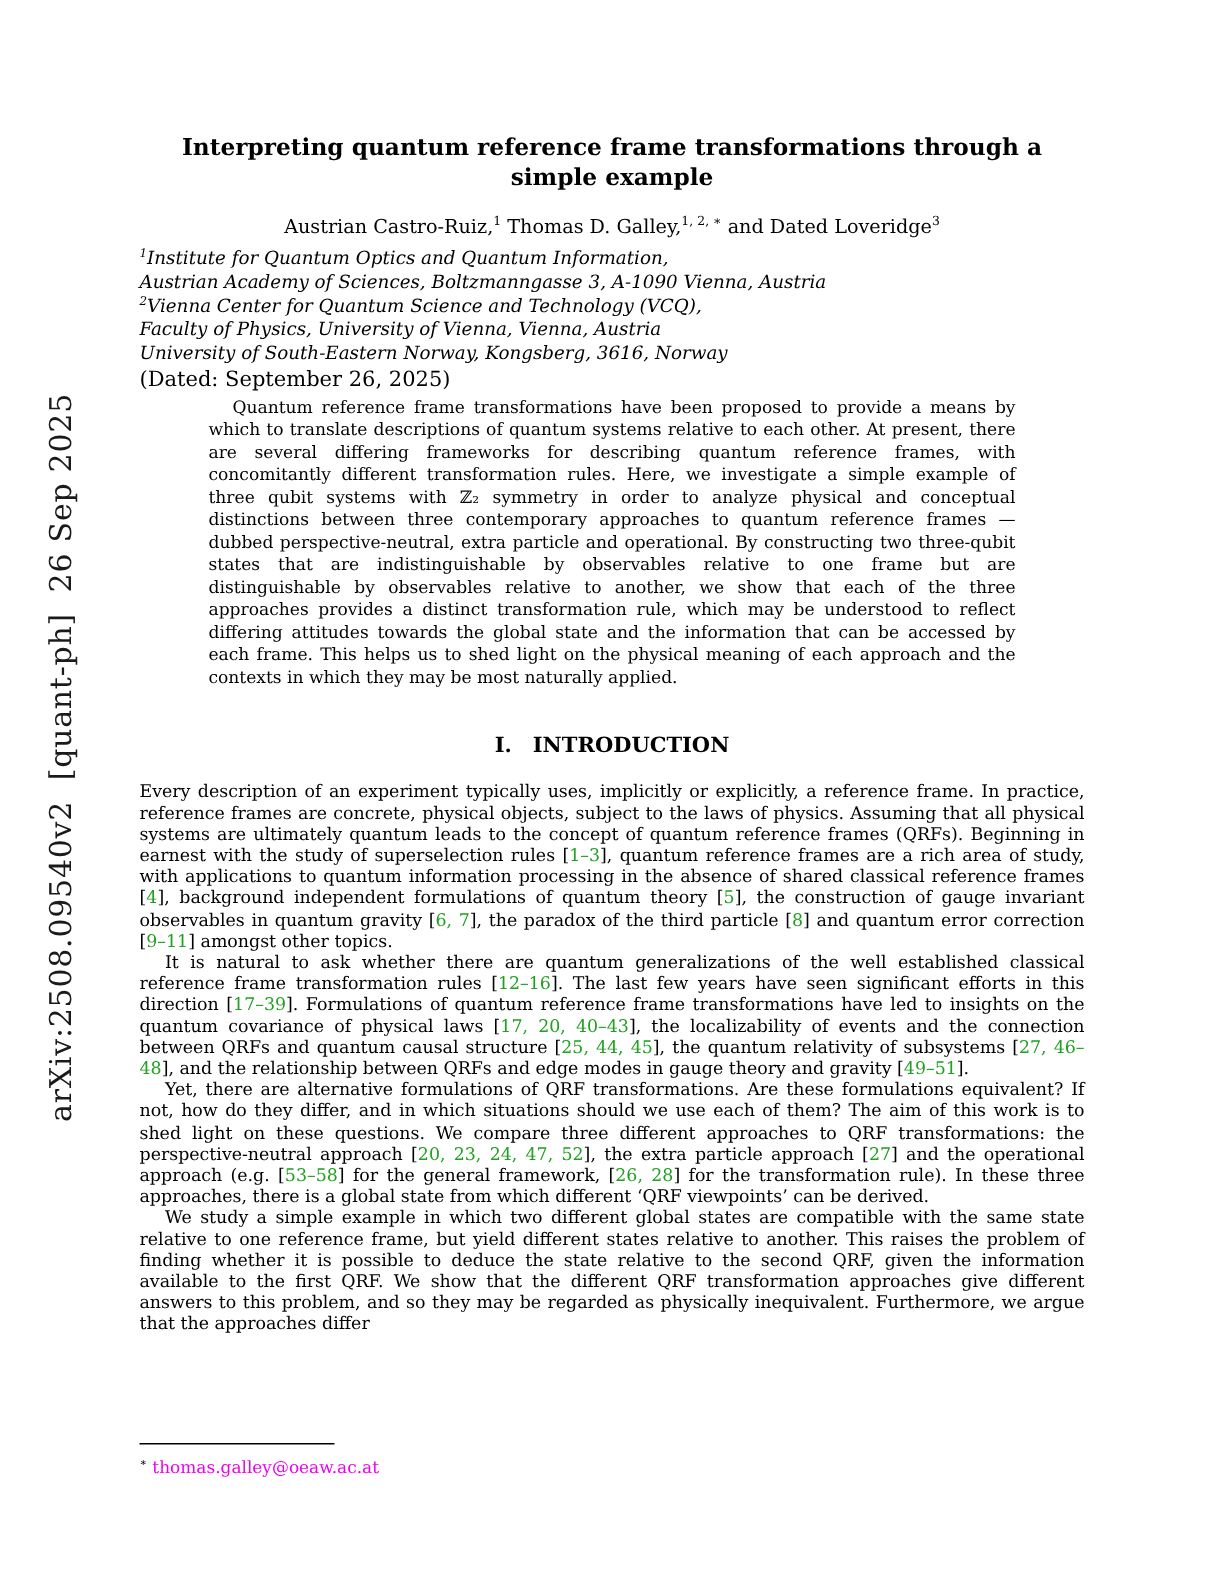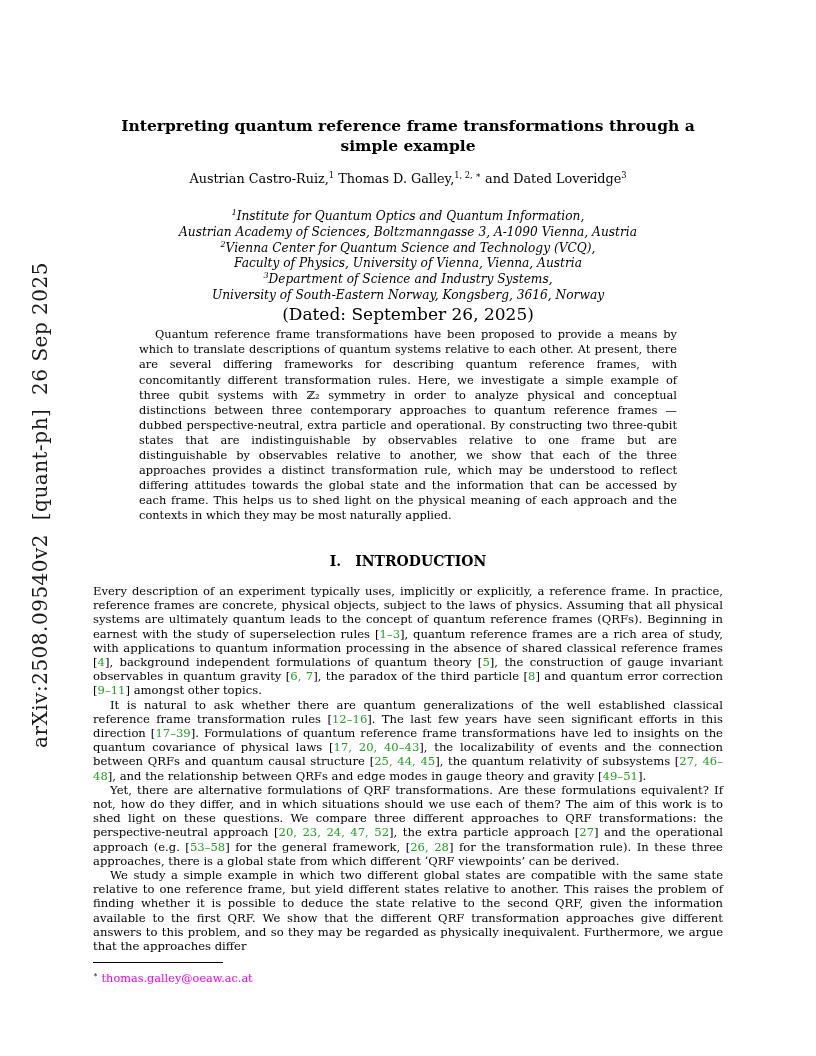--- a/index.html
+++ b/index.html
@@ -22,44 +22,44 @@
     white-space: pre;
     color: #1a1a1a;
   }
   .content {
     position: absolute;
     left: 93px;
     top: 0;
     width: 630px;
   }
   .title {
-    margin: 116px auto 0;
+    margin: 88px auto 0;
     max-width: 620px;
     font-size: 15.5px;
     font-weight: bold;
     text-align: center;
     line-height: 1.32;
   }
   .authors {
     margin-top: 13px;
     text-align: center;
     font-size: 12.8px;
   }
   sup { font-size: 0.65em; }
   .affiliations {
-    margin-top: 22px;
-    text-align: center;
+    margin-top: 5px;
+    text-align: left;
     font-style: italic;
     font-size: 12.2px;
     line-height: 1.2;
   }
   .date {
     margin-top: 2px;
-    text-align: center;
-    font-size: 17px;
+    text-align: left;
+    font-size: 14px;
   }
   .abstract {
     margin: 3px 46px 0;
     font-size: 11.4px;
     line-height: 1.32;
     text-align: justify;
     text-indent: 16px;
   }
   .section-heading {
     margin: 30px 0 15px;
@@ -107,21 +107,20 @@
     <h1 class="title">Interpreting quantum reference frame transformations through a simple example</h1>
 
     <div class="authors"><span>Austrian Castro-Ruiz,</span><sup>1</sup><span> Thomas D. Galley,</span><sup>1, 2, ∗</sup><span> and Dated Loveridge</span><sup>3</sup>
     </div>
 
     <div class="affiliations">
       <div class="affil-line"><sup>1</sup><span>Institute for Quantum Optics and Quantum Information,</span></div>
       <div class="affil-line"><sup></sup><span>Austrian Academy of Sciences, Boltzmanngasse 3, A-1090 Vienna, Austria</span></div>
       <div class="affil-line"><sup>2</sup><span>Vienna Center for Quantum Science and Technology (VCQ),</span></div>
       <div class="affil-line"><sup></sup><span>Faculty of Physics, University of Vienna, Vienna, Austria</span></div>
-      <div class="affil-line"><sup>3</sup><span>Department of Science and Industry Systems,</span></div>
       <div class="affil-line"><sup></sup><span>University of South-Eastern Norway, Kongsberg, 3616, Norway</span></div>
     </div>
 
     <div class="date">(Dated: September 26, 2025)</div>
 
     <p class="abstract">Quantum reference frame transformations have been proposed to provide a means by which to translate descriptions of quantum systems relative to each other. At present, there are several differing frameworks for describing quantum reference frames, with concomitantly different transformation rules. Here, we investigate a simple example of three qubit systems with ℤ₂ symmetry in order to analyze physical and conceptual distinctions between three contemporary approaches to quantum reference frames — dubbed perspective-neutral, extra particle and operational. By constructing two three-qubit states that are indistinguishable by observables relative to one frame but are distinguishable by observables relative to another, we show that each of the three approaches provides a distinct transformation rule, which may be understood to reflect differing attitudes towards the global state and the information that can be accessed by each frame. This helps us to shed light on the physical meaning of each approach and the contexts in which they may be most naturally applied.</p>
 
     <h2 class="section-heading"><span class="sec-num">I.</span><span>INTRODUCTION</span>
     </h2>
 

